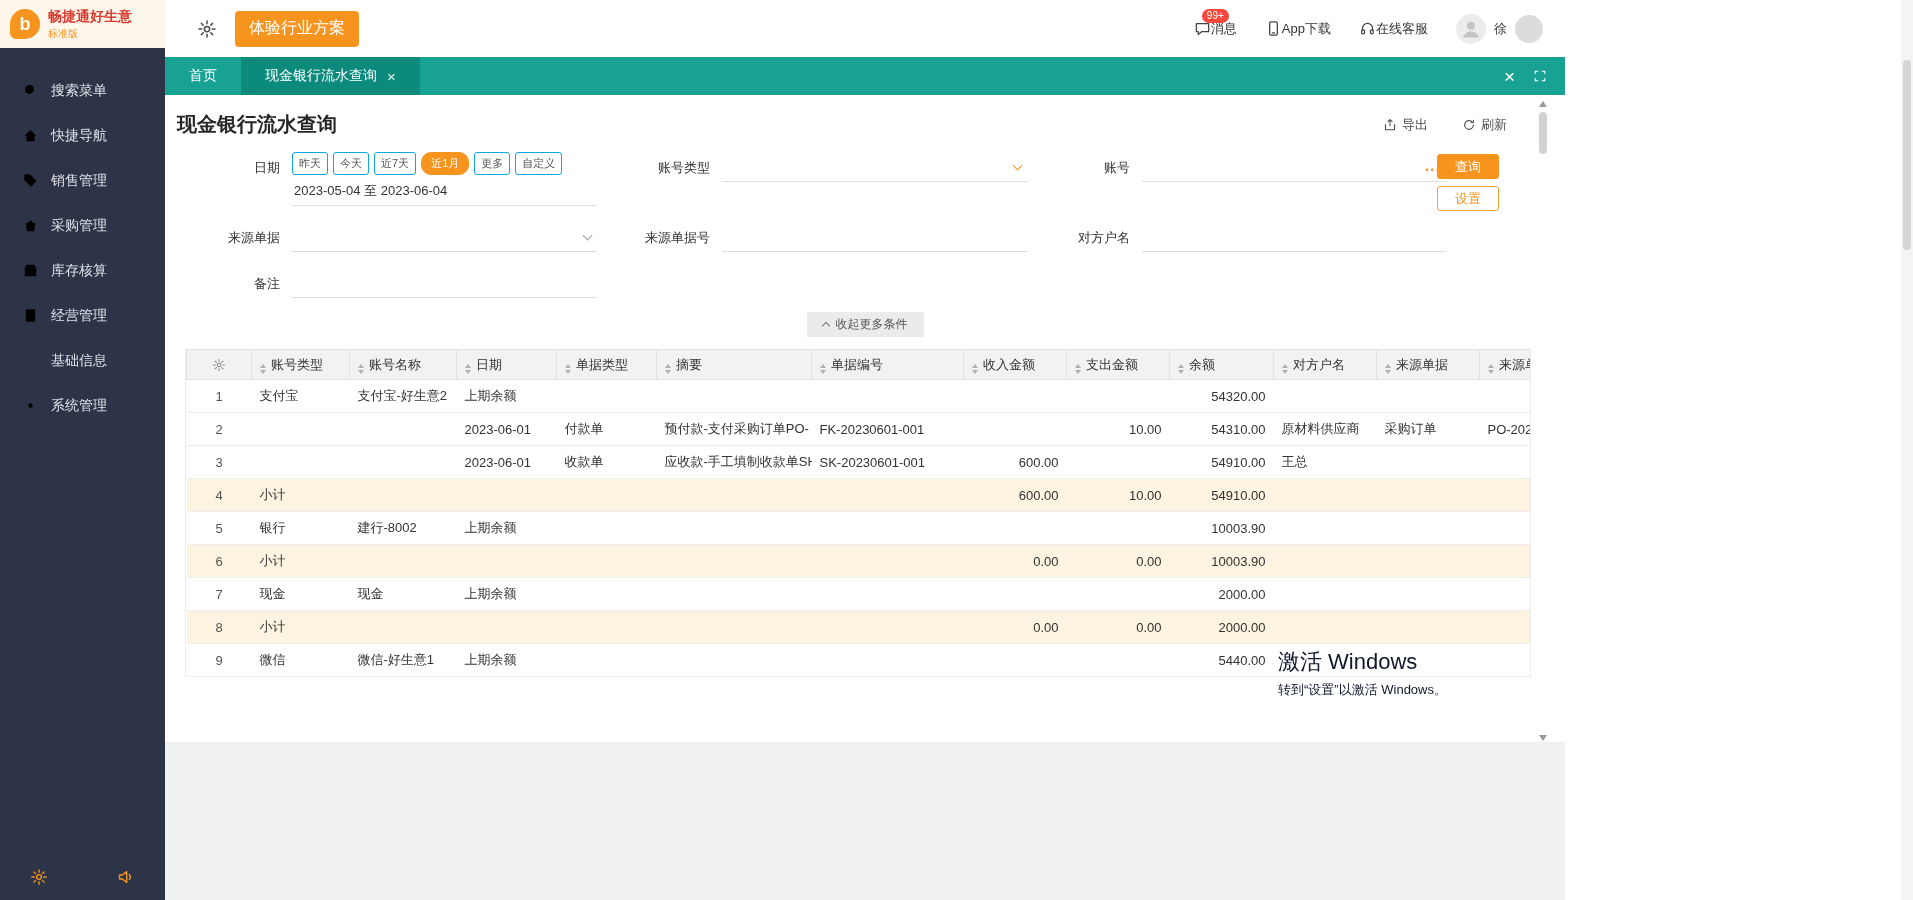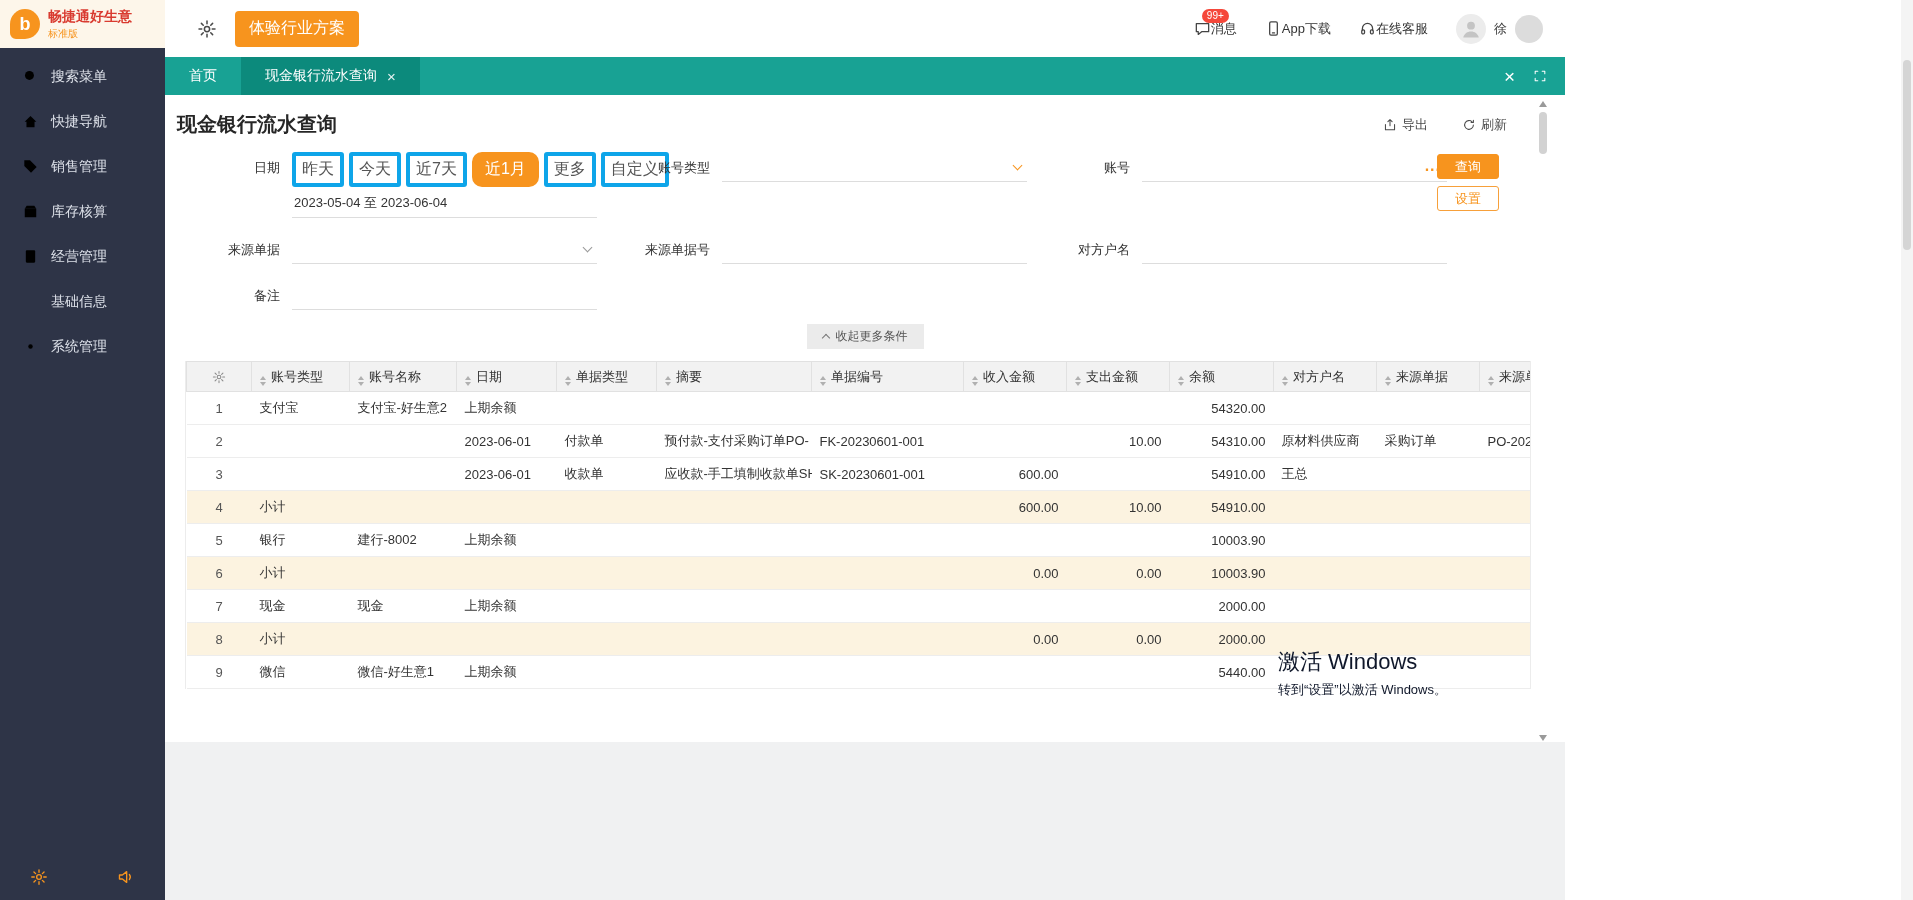--- a/index.html
+++ b/index.html
@@ -8,21 +8,21 @@
   .screen{position:relative;width:1913px;height:900px}
   .app{position:absolute;left:0;top:0;width:1565px;height:900px;display:flex}
 
   
   .sidebar{width:165px;background:#2e3447;position:relative;flex:none}
   .logo{height:48px;background:#fdf6ea;display:flex;align-items:center;gap:8px;padding:0 10px}
   .logo-mark{width:30px;height:30px;flex:none;background:#f7941e;border-radius:50% 50% 50% 6px;
     color:#fff;font-weight:bold;font-size:18px;display:flex;align-items:center;justify-content:center}
   .logo-title{color:#d93b30;font-size:14px;font-weight:bold;white-space:nowrap}
   .logo-edition{color:#f7941e;font-size:10px;margin-top:1px}
-  .nav{padding-top:6px}
+  .nav{padding-top:20px}
   .nav-item{height:45px;display:flex;align-items:center;gap:12px;padding-left:22px;
     color:#dde1e9;font-size:14px;cursor:pointer;white-space:nowrap}
   .nav-item.active{background:linear-gradient(90deg,#ffa43a,#f78314);color:#fff}
   .nav-icon{width:17px;height:17px;flex:none}
   [data-icon] svg{display:block;width:100%;height:100%;fill:none;stroke:currentColor;
     stroke-width:1.2;stroke-linecap:round;stroke-linejoin:round}
   .sidebar-footer{position:absolute;bottom:0;left:0;right:0;height:46px;display:flex;
     align-items:center;justify-content:space-between;padding:0 30px}
   .sf-icon{width:18px;height:18px;color:#f7941e;cursor:pointer}
 
@@ -70,21 +70,21 @@
   .action{display:flex;align-items:center;gap:5px;font-size:13px;color:#4a4a4a;cursor:pointer}
   .action .tb-icon{width:14px;height:14px;color:#4a4a4a}
 
   
   .filter-panel{position:relative;padding:2px 0 0 20px}
   .filter-grid{display:grid;grid-template-columns:430px 420px 420px;row-gap:16px;align-items:start}
   .filter-field{display:flex;align-items:flex-start}
   .filter-label{flex:none;width:95px;text-align:right;font-size:13px;color:#333;padding-top:7px}
   .filter-control{flex:none;width:305px;margin-left:12px}
   .chips{display:flex;gap:5px;align-items:center}
-  .date-chip{font-size:16px;color:#555;padding:3px 6px;border:4px solid #0ea5e9;border-radius:3px;
+  .date-chip{font-size:11px;color:#555;padding:3px 6px;border:1px solid #0ea5e9;border-radius:3px;
     cursor:pointer;white-space:nowrap}
   .date-chip.selected{background:#f7941e;border-color:#f7941e;color:#fff;border-radius:10px;padding:3px 9px}
   .date-range{margin-top:4px;border-bottom:1px solid #ddd;padding:3px 2px 5px;font-size:13px;color:#333}
   .underline-field{height:30px;border-bottom:1px solid #ddd;display:flex;align-items:center;
     justify-content:flex-end;padding:0 6px;cursor:pointer}
   .underline-input{width:100%;height:30px;border:none;border-bottom:1px solid #ddd;outline:none;
     font-size:13px;background:transparent;font-family:inherit;color:#333}
   .more-dots{color:#f7941e;font-size:16px;font-weight:bold;letter-spacing:1px;line-height:.4}
   .filter-buttons{position:absolute;top:4px;right:66px;display:flex;flex-direction:column;gap:7px}
   .btn-query{width:62px;height:25px;background:#f7941e;border:1px solid #f7941e;border-radius:3px;
@@ -159,20 +159,27 @@
                 <path d="M4.2 7.2v6.2h7.6V7.2"></path>
               </svg></span>
             <span class="nav-label">快捷导航</span>
           </div>
           <div class="nav-item">
             <span class="nav-icon"><svg viewBox="0 0 16 16">
                 <path d="M2.2 2.2h5.3l6.3 6.3-5.3 5.3-6.3-6.3z"></path>
                 <circle cx="5.2" cy="5.2" r="1"></circle>
               </svg></span>
             <span class="nav-label">销售管理</span>
+          </div>
+          <div class="nav-item">
+            <span class="nav-icon"><svg viewBox="0 0 16 16">
+                <path d="M3.6 5.6h8.8l-.9 7.8H4.5z"></path>
+                <path d="M5.9 5.6a2.1 2.1 0 0 1 4.2 0"></path>
+              </svg></span>
+            <span class="nav-label">采购管理</span>
           </div>
           <div class="nav-item">
             <span class="nav-icon"><svg viewBox="0 0 16 16">
                 <path d="M2.6 5.4h10.8v8H2.6z"></path>
                 <path d="M2.6 5.4L4.4 2.6h7.2l1.8 2.8"></path>
                 <path d="M6.4 7.9h3.2"></path>
               </svg></span>
             <span class="nav-label">库存核算</span>
           </div>
           <div class="nav-item">

